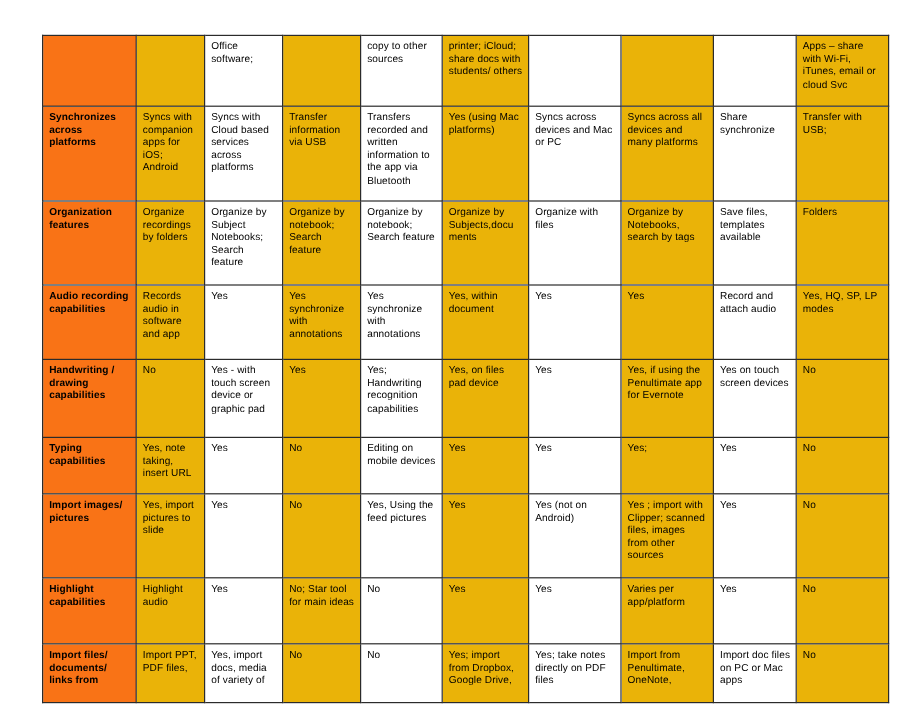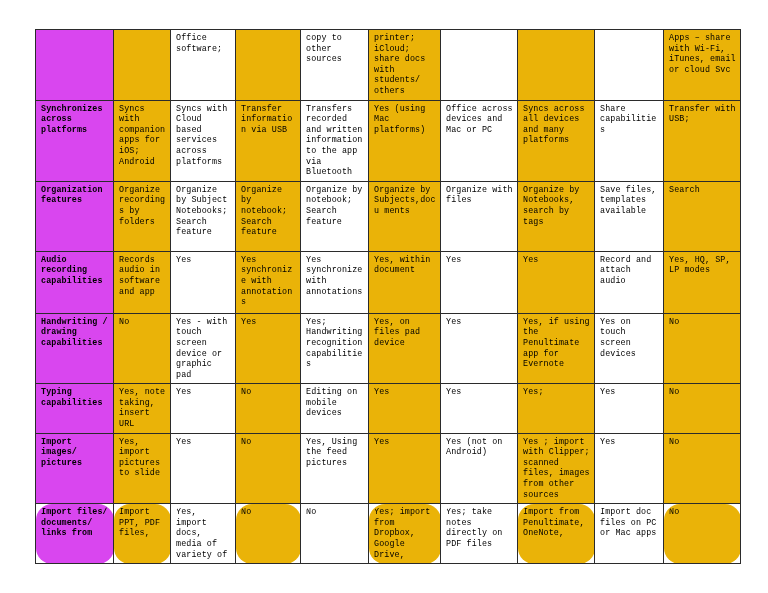--- a/index.html
+++ b/index.html
@@ -24,39 +24,38 @@
     position: absolute;
     left: 35px;
     top: 29px;
     width: 705px;
   }
   table.cmp {
     border-collapse: collapse;
     table-layout: fixed;
     width: 705px;
     background: #ffffff;
-    font-family: Liberation Mono, monospace;
   }
   table.cmp td {
     border: 1px solid #2b2b2b;
     vertical-align: top;
     padding: 3px 4px 3px 5px;
     font-size: 8.4px;
     line-height: 10.6px;
     letter-spacing: 0.1px;
     word-wrap: break-word;
     overflow: hidden;
     background: #ffffff;
   }
   table.cmp td.shaded {
     background: #eab308;
   }
   table.cmp td.rowhead {
     font-weight: bold;
-    background: #d946ef;
+    background: #f97316;
   }
   
   col.c0 { width: 78px; }
   col.c1 { width: 57px; }
   col.c2 { width: 65px; }
   col.c3 { width: 65px; }
   col.c4 { width: 68px; }
   col.c5 { width: 72px; }
   col.c6 { width: 77px; }
   col.c7 { width: 77px; }
@@ -64,21 +63,21 @@
   col.c9 { width: 77px; }
 
   tr.r0 td { height: 52px; }
   tr.r1 td { height: 72px; }
   tr.r2 td { height: 63px; }
   tr.r3 td { height: 55px; }
   tr.r4 td { height: 58px; }
   tr.r5 td { height: 40px; }
   tr.r6 td { height: 63px; }
   tr.r7 td { height: 48px; }
-  tr.r8 td { height: 42px; border-radius: 16px; }
+  tr.r8 td { height: 42px; }
 </style>
 </head>
 <body>
 
 <div class="page">
   <div class="table-wrap">
     <table class="cmp">
       <colgroup>
         <col class="c0">
           <col class="c1">
@@ -104,36 +103,36 @@
           <td></td>
           <td class="shaded">Apps – share with Wi-Fi, iTunes, email or cloud Svc</td>
         </tr>
         <tr class="r1">
           <td class="rowhead">Synchronizes across platforms</td>
           <td class="shaded">Syncs with companion apps for iOS; Android</td>
           <td>Syncs  with Cloud based services across platforms</td>
           <td class="shaded">Transfer information via USB</td>
           <td>Transfers recorded and written information to the app via Bluetooth</td>
           <td class="shaded">Yes (using Mac platforms)</td>
-          <td>Office across devices and Mac or PC</td>
+          <td>Syncs across devices and Mac or PC</td>
           <td class="shaded">Syncs across all devices and many platforms</td>
-          <td>Share capabilities</td>
+          <td>Share synchronize</td>
           <td class="shaded">Transfer with USB;</td>
         </tr>
         <tr class="r2">
           <td class="rowhead">Organization features</td>
           <td class="shaded">Organize recordings by folders</td>
           <td>Organize by Subject Notebooks; Search feature</td>
           <td class="shaded">Organize by notebook; Search feature</td>
           <td>Organize by notebook; Search feature</td>
           <td class="shaded">Organize by Subjects,docu ments</td>
           <td>Organize with files</td>
           <td class="shaded">Organize by Notebooks, search by tags</td>
           <td>Save files, templates available</td>
-          <td class="shaded">Search</td>
+          <td class="shaded">Folders</td>
         </tr>
         <tr class="r3">
           <td class="rowhead">Audio recording capabilities</td>
           <td class="shaded">Records audio in software and app</td>
           <td>Yes</td>
           <td class="shaded">Yes synchronize with annotations</td>
           <td>Yes synchronize with annotations</td>
           <td class="shaded">Yes, within document</td>
           <td>Yes</td>
           <td class="shaded">Yes</td>
@@ -166,20 +165,32 @@
         </tr>
         <tr class="r6">
           <td class="rowhead">Import images/ pictures</td>
           <td class="shaded">Yes, import pictures to slide</td>
           <td>Yes</td>
           <td class="shaded">No</td>
           <td>Yes, Using the feed pictures</td>
           <td class="shaded">Yes</td>
           <td>Yes (not on Android)</td>
           <td class="shaded">Yes ; import with Clipper; scanned files, images from other sources</td>
+          <td>Yes</td>
+          <td class="shaded">No</td>
+        </tr>
+        <tr class="r7">
+          <td class="rowhead">Highlight capabilities</td>
+          <td class="shaded">Highlight audio</td>
+          <td>Yes</td>
+          <td class="shaded">No; Star tool for main ideas</td>
+          <td>No</td>
+          <td class="shaded">Yes</td>
+          <td>Yes</td>
+          <td class="shaded">Varies per app/platform</td>
           <td>Yes</td>
           <td class="shaded">No</td>
         </tr>
         <tr class="r8">
           <td class="rowhead">Import files/ documents/ links from</td>
           <td class="shaded">Import PPT, PDF files,</td>
           <td>Yes, import docs, media of variety of</td>
           <td class="shaded">No</td>
           <td>No</td>
           <td class="shaded">Yes; import from Dropbox, Google Drive,</td>

